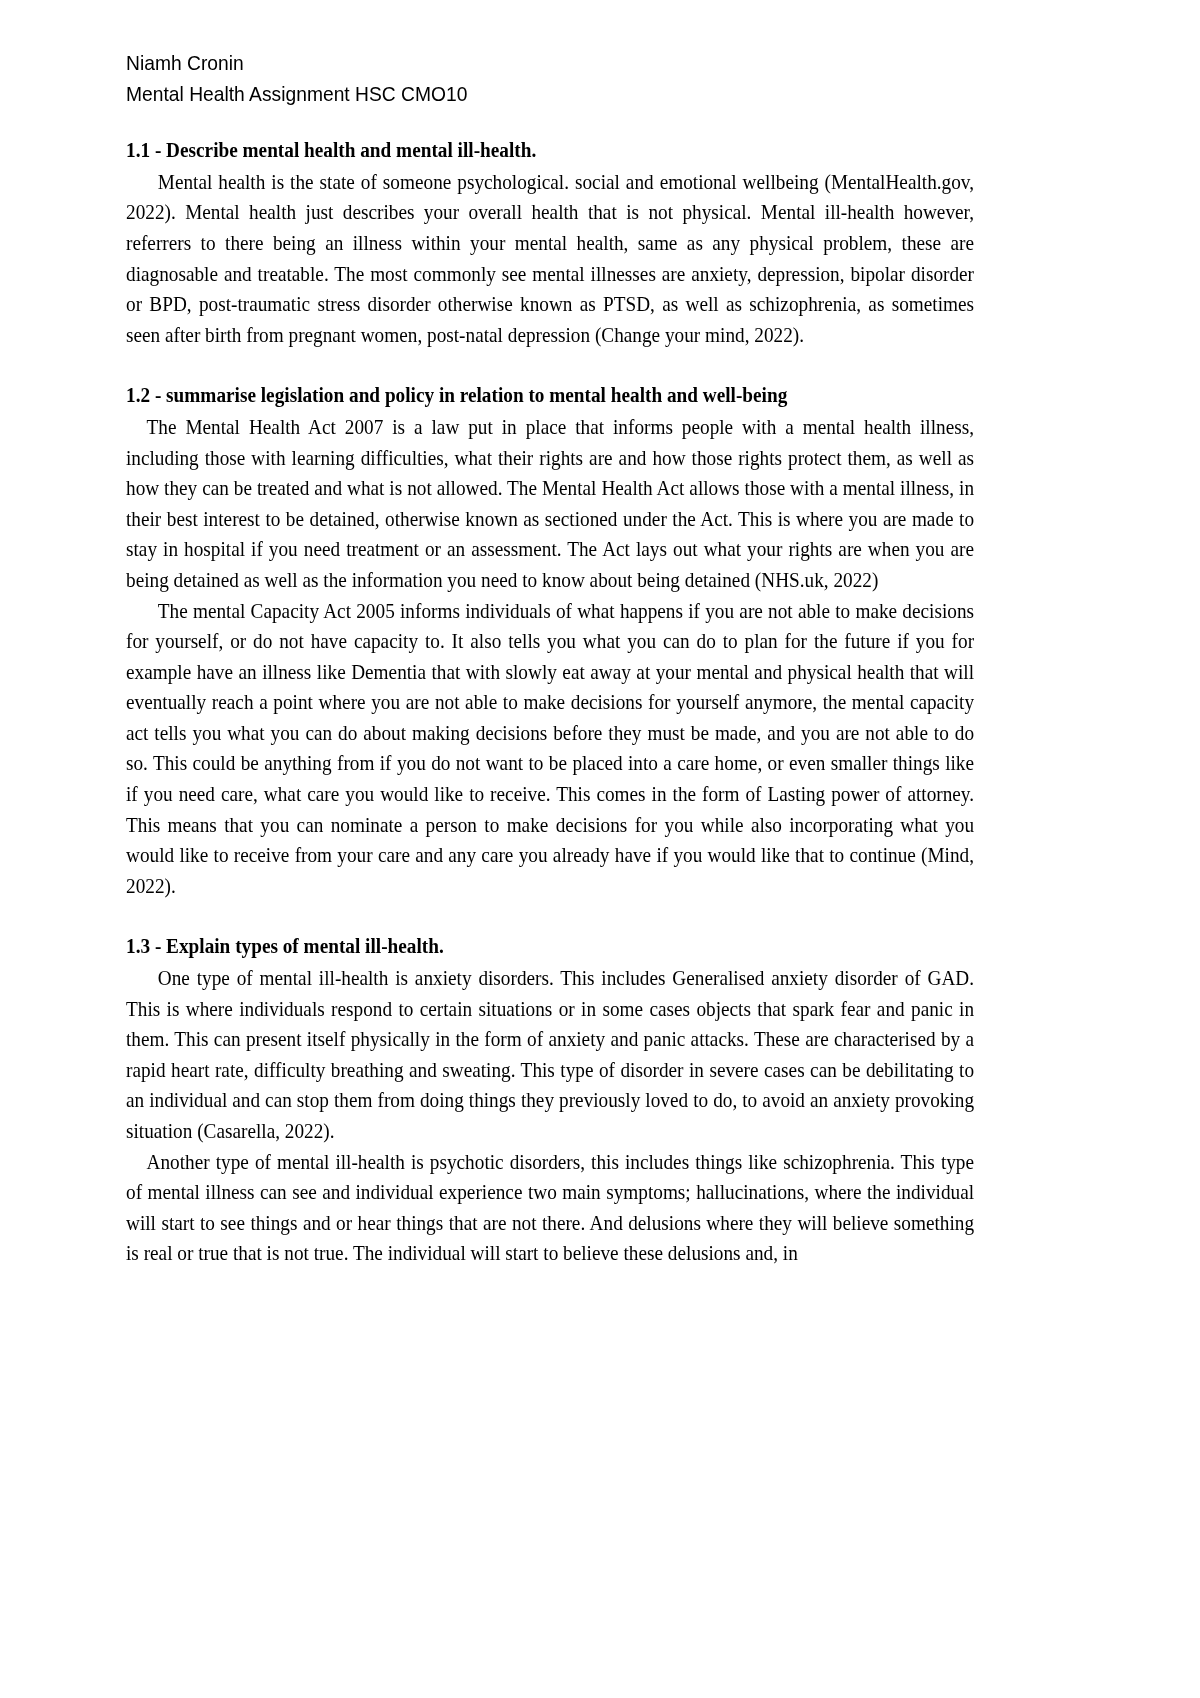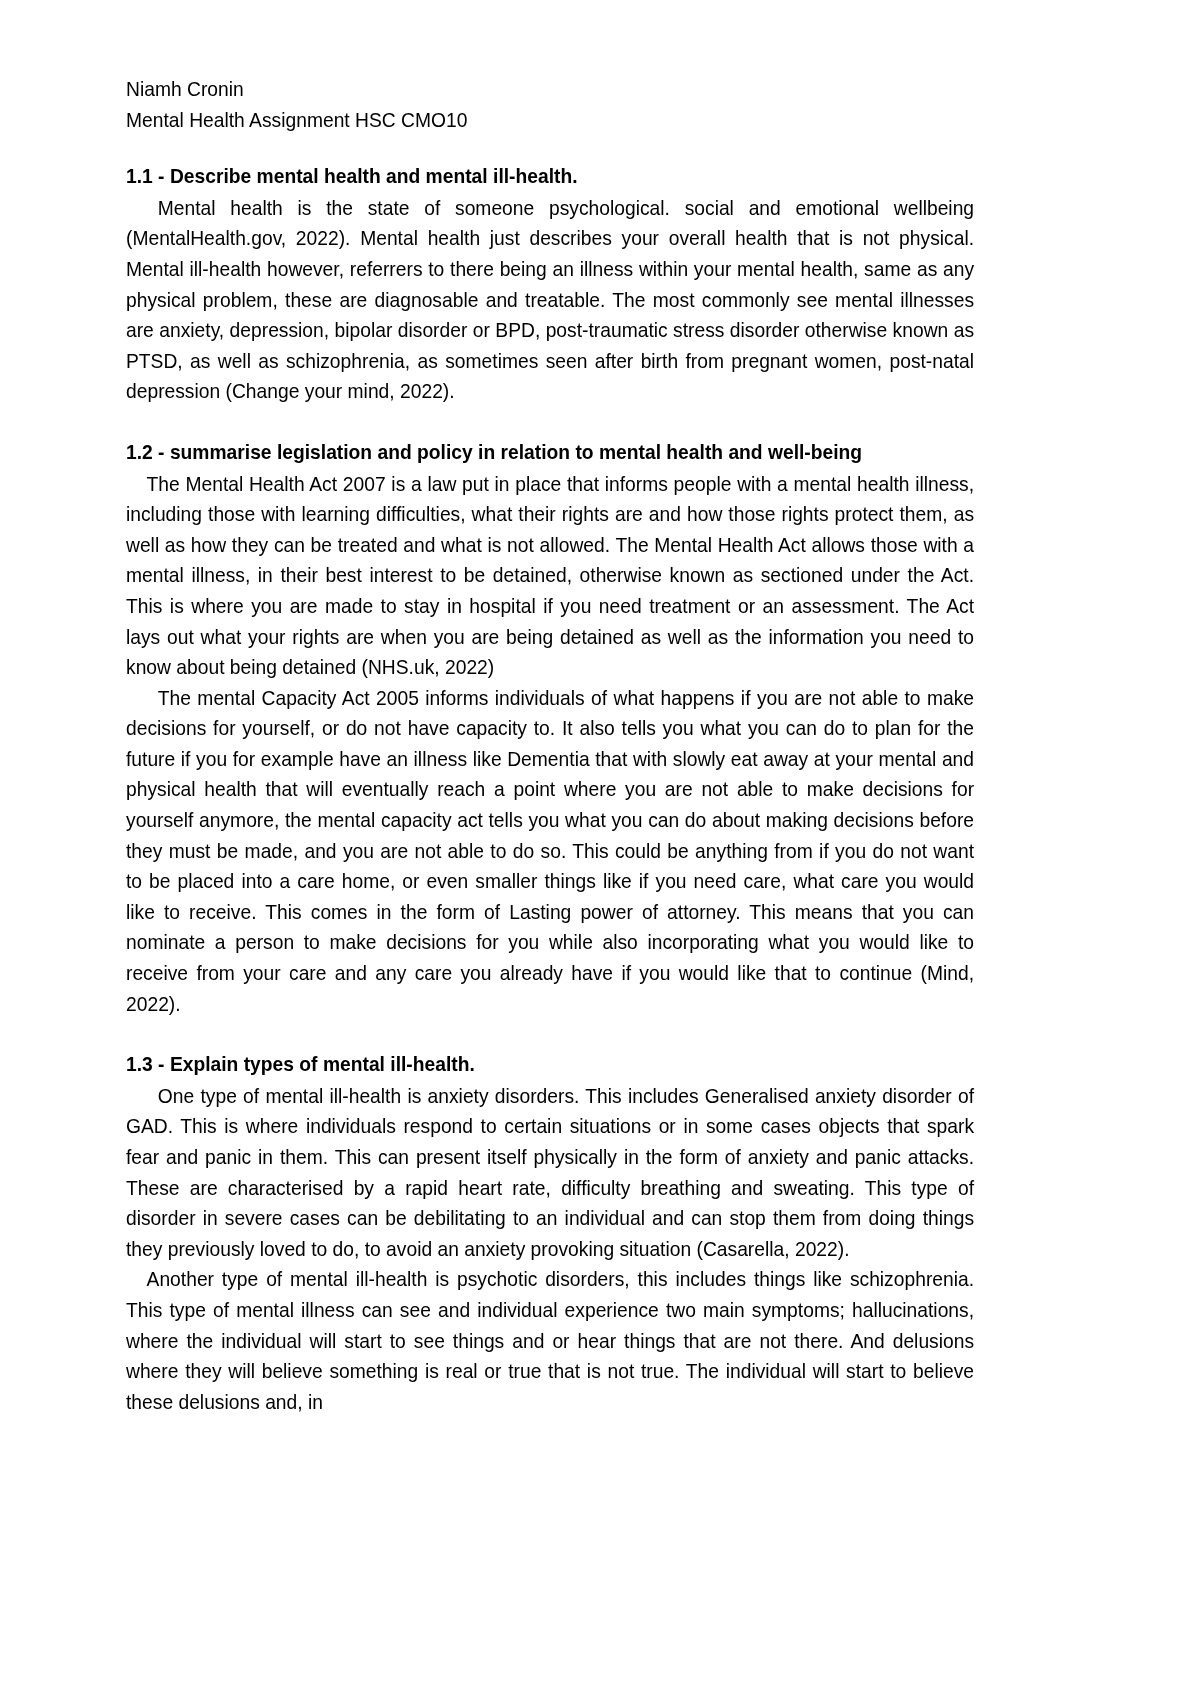--- a/index.html
+++ b/index.html
@@ -16,21 +16,21 @@
     position: relative;
     width: 1200px;
     height: 1698px;
     box-sizing: border-box;
     background: #ffffff;
     overflow: hidden;
   }
   .content {
     position: absolute;
     left: 126px;
-    top: 74px;
+    top: 48px;
     width: 848px;
   }
   
   .meta-line,
   .heading,
   .para {
     font-size: 20.6px;
     line-height: 30.6px;
     letter-spacing: 0.0px;
     transform: scaleX(0.935);
@@ -56,20 +56,21 @@
     text-align: justify;
     text-justify: inter-word;
     margin: 0;
     text-indent: 34px;
   }
   .para.small-indent {
     text-indent: 22px;
   }
   .section {
     margin-bottom: 0;
+    font-family: Liberation Serif, serif;
   }
   .gap-section {
     height: 30px;
   }
 </style>
 </head>
 <body>
 
 <div class="page">
   <div class="content">

